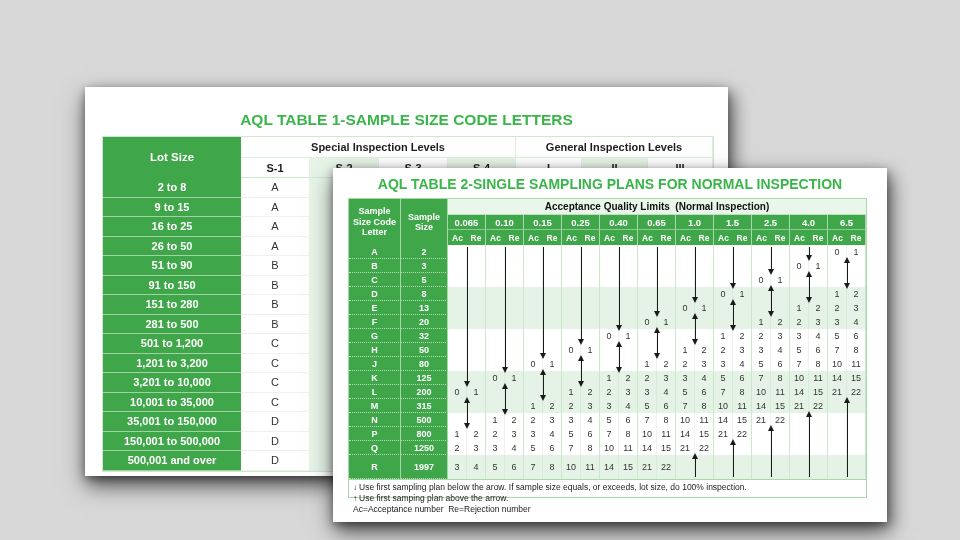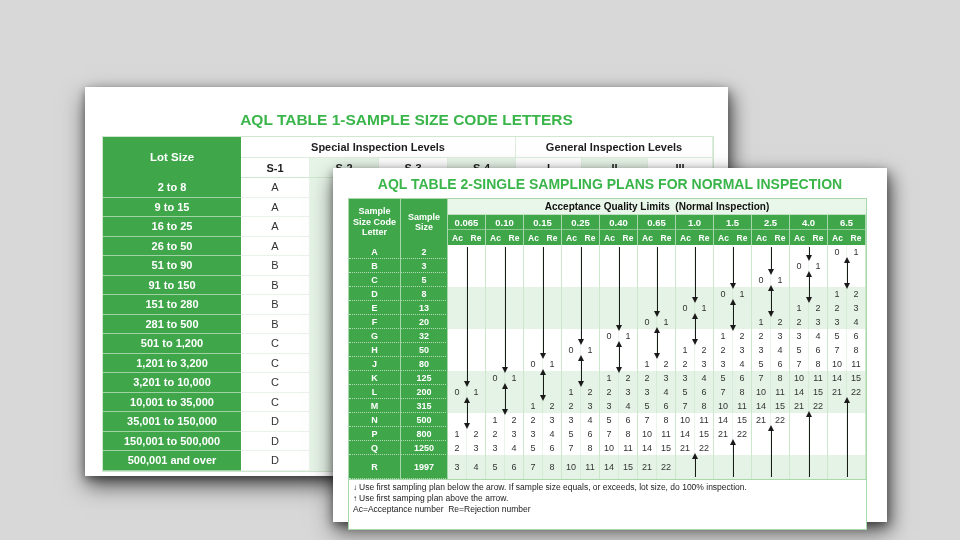--- a/index.html
+++ b/index.html
@@ -50,21 +50,21 @@
   .t2 tbody td.sh{background:#e4f3e5;}
   .t2 tbody tr.tall td,.t2 tbody tr.tall .gcell{height:24px;}
 
   .arrow-layer{position:absolute;left:15px;top:30px;width:519px;height:282px;pointer-events:none;}
   .arrow{position:absolute;width:1px;background:#1a1a1a;}
   .head-up{position:absolute;top:-4px;left:-3px;width:0;height:0;
     border-left:3.5px solid transparent;border-right:3.5px solid transparent;border-bottom:6px solid #1a1a1a;}
   .head-down{position:absolute;bottom:-4px;left:-3px;width:0;height:0;
     border-left:3.5px solid transparent;border-right:3.5px solid transparent;border-top:6px solid #1a1a1a;}
 
-  .footbox{position:absolute;left:15px;top:312px;width:519px;height:50px;box-sizing:border-box;
+  .footbox{position:absolute;left:15px;top:312px;width:519px;height:18px;box-sizing:border-box;
     border:1px solid #a9d8ab;border-top:none;background:#fff;padding:2px 0 0 4px;}
   .fline{font-size:8.5px;line-height:10px;color:#222;white-space:pre;}
   .ficon{font-weight:700;font-size:8px;margin-right:2px;}
 </style>
 </head>
 <body>
 
 <div class="page">
 
   <section class="card card1">

